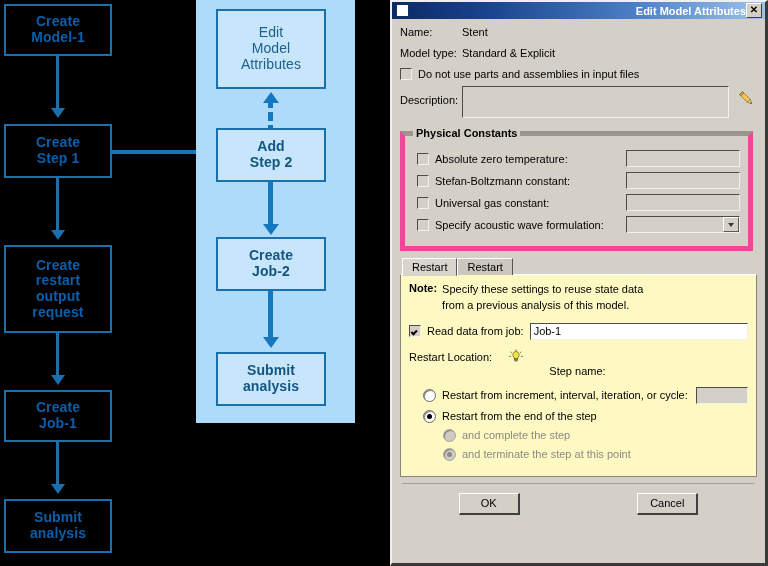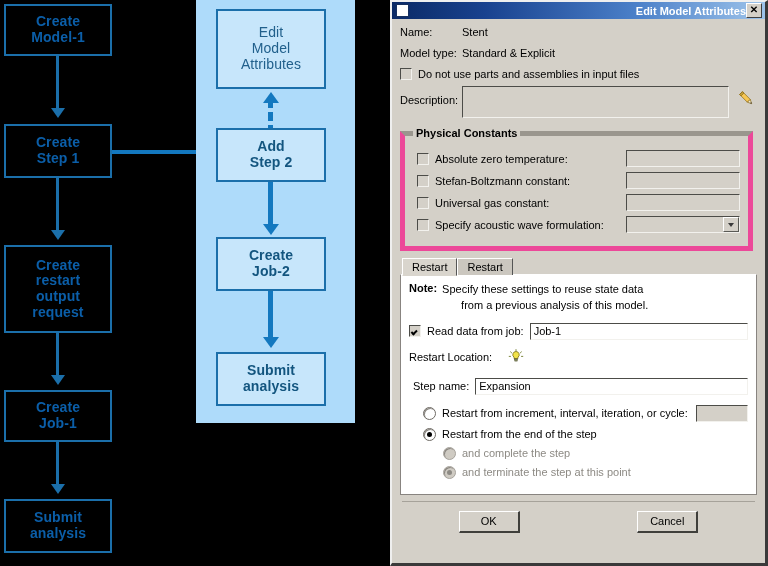--- a/index.html
+++ b/index.html
@@ -213,28 +213,28 @@
     padding:2px 9px 2px 9px;font-size:11px;
     border-top:1px solid #fff;border-left:1px solid #fff;
     border-right:1px solid #555;
     background:#d4d0c8;cursor:pointer;
   }
   .tab.active{background:#d9d5cd;border-bottom:1px solid #d9d5cd;position:relative;top:1px;}
   .tab.inactive{background:#cbc7bf;}
   #tabpanel{
     border:1px solid #888480;
     border-top:1px solid #fff;
-    background:#ffffff;
+    background:#fef9c3;
     padding:7px 8px 9px 8px;
     margin-top:-1px;
   }
   .note{display:flex;margin-bottom:9px;}
   .note b{margin-right:5px;}
   .note-lines{line-height:1.45;}
-  .note-lines .l2{margin-left:19px;}
+  .note-lines .l2{margin-left:0;}
 
   .txtinput{
     background:#ffffff;
     border-top:1px solid #4c4c48;
     border-left:1px solid #4c4c48;
     border-right:1px solid #f2f1ed;
     border-bottom:1px solid #f2f1ed;
     height:15px;line-height:15px;
     padding:0 3px;font-size:11px;color:#000;
     flex:1 1 auto;overflow:hidden;white-space:nowrap;
@@ -441,41 +441,40 @@
           <div class="l2">from a previous analysis of this model.</div>
         </div>
       </div>
 
       <div class="row" style="">
         <div class="cb checked"></div>
         <div class="lbl" style="margin-right:6px;">Read data from job:</div>
         <div class="txtinput">Job-1</div>
       </div>
 
-      <div class="row" style="margin-bottom:13px;">
+      <div class="row" style="margin-bottom:0;">
         <div class="lbl">Restart Location:</div>
         <div class="bulb">
           <svg width="16" height="16" viewBox="0 0 16 16">
             <path d="M8 2.5a3.2 3.2 0 0 0-2 5.7v1.3h4V8.2A3.2 3.2 0 0 0 8 2.5z" fill="#f2e34a" stroke="#7a6c10" stroke-width="0.8"></path>
             <rect x="6.4" y="9.8" width="3.2" height="1.1" fill="#9aa07a" stroke="#55562e" stroke-width="0.5"></rect>
             <rect x="6.8" y="11" width="2.4" height="1.1" fill="#9aa07a" stroke="#55562e" stroke-width="0.5"></rect>
             <g stroke="#6f7a2a" stroke-width="0.9" stroke-linecap="round">
               <line x1="8" y1="0.6" x2="8" y2="1.9"></line>
               <line x1="2.6" y1="2.9" x2="3.6" y2="3.8"></line>
               <line x1="13.4" y1="2.9" x2="12.4" y2="3.8"></line>
               <line x1="1.2" y1="7.4" x2="2.5" y2="7.4"></line>
               <line x1="14.8" y1="7.4" x2="13.5" y2="7.4"></line>
             </g>
           </svg>
         </div>
       </div>
 
-      <div class="row" style="margin-bottom:10px;margin-left:4px;">
+      <div class="row" style="margin-bottom:10px;margin-left:4px;flex-direction:column;">
         <div class="lbl" style="margin-right:6px;">Step name:</div>
-        <div class="txtinput">Expansion</div>
       </div>
 
       <div class="rrow">
         <div class="radio"></div>
         <div class="lbl">Restart from increment, interval, iteration, or cycle:</div>
         <div class="rfield"></div>
       </div>
 
       <div class="rrow">
         <div class="radio on"></div>

